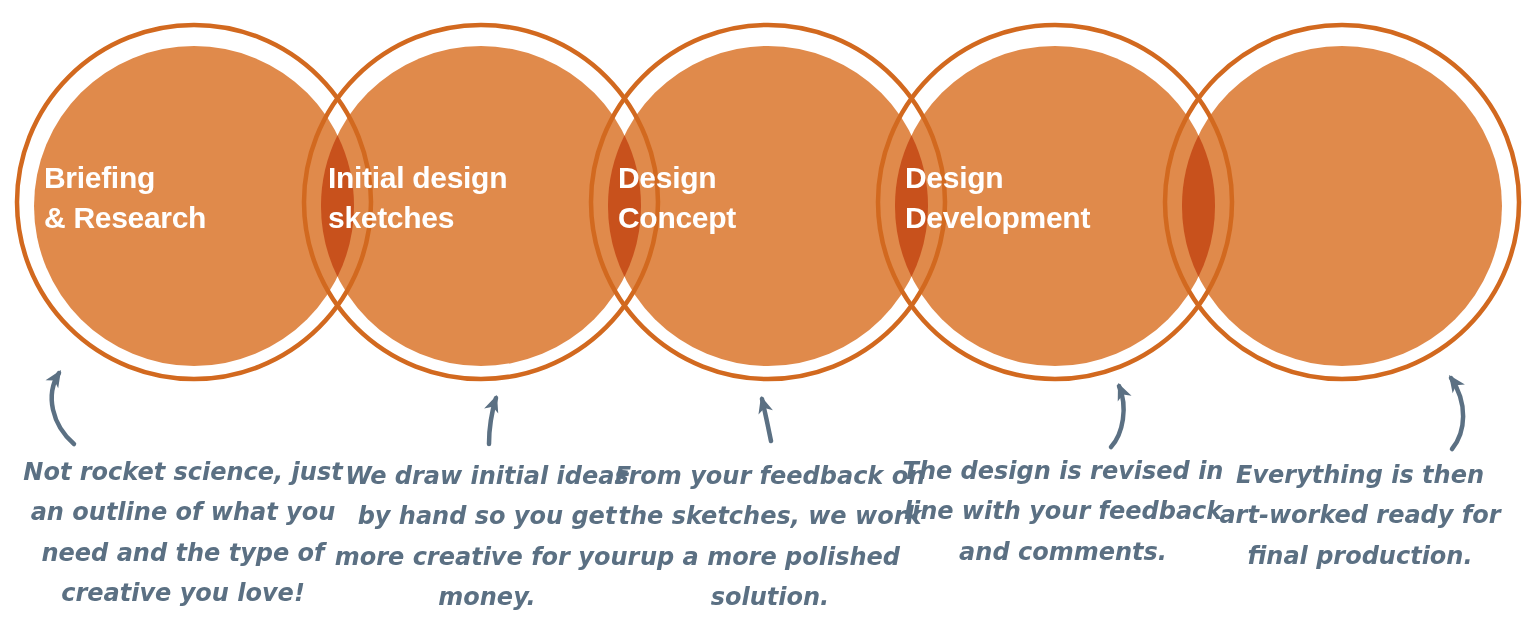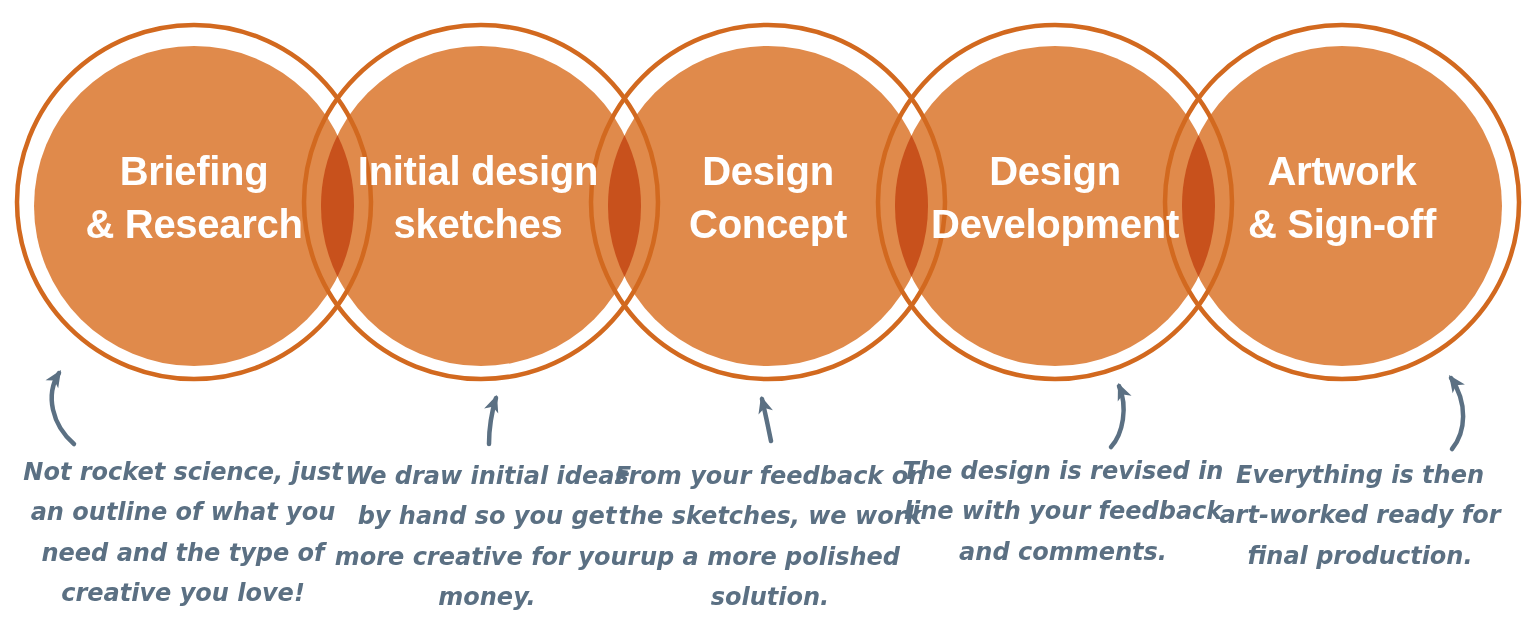--- a/index.html
+++ b/index.html
@@ -16,24 +16,24 @@
        font-family:"Liberation Sans", sans-serif;}
   .canvas{position:absolute;left:0;top:0;width:1536px;height:638px;}
   svg{position:absolute;left:0;top:0;display:block;}
   .c-fill{fill:var(--circle-fill);}
   .c-overlap{fill:var(--overlap);}
   .c-ring{fill:none;stroke:var(--circle-ring);stroke-width:4.5px;}
   .arrow{fill:none;stroke:var(--annotation);stroke-width:4.5px;stroke-linecap:round;}
   .arrowhead{fill:var(--annotation);stroke:none;}
   .circle-title{
     position:absolute;transform:translate(-50%,-50%);
-    width:300px;text-align:center;
+    width:300px;text-align:left;
     color:var(--title-text);
     font-family:"Liberation Sans", sans-serif;
-    font-weight:700;font-size:40px;line-height:1.32;
+    font-weight:700;font-size:30px;line-height:1.32;
     white-space:pre;letter-spacing:-0.3px;
   }
   .note{
     position:absolute;transform:translate(-50%,-50%);
     width:400px;text-align:center;
     color:var(--annotation);
     font-family:cursive,"DejaVu Sans",sans-serif;
     font-style:italic;font-weight:700;
     font-size:24px;line-height:1.68;
     white-space:pre;
@@ -86,22 +86,20 @@
   </svg>
 
   <div class="circle-title" style="left:194px;top:198px;">Briefing
 &amp; Research</div>
   <div class="circle-title" style="left:478px;top:198px;">Initial design
 sketches</div>
   <div class="circle-title" style="left:768px;top:198px;">Design
 Concept</div>
   <div class="circle-title" style="left:1055px;top:198px;">Design
 Development</div>
-  <div class="circle-title" style="left:1342px;top:198px;">Artwork
-&amp; Sign-off</div>
 
   <div class="note" style="left:183px;top:533px;">Not rocket science, just
 an outline of what you
 need and the type of
 creative you love!</div>
   <div class="note" style="left:770px;top:537px;">From your feedback on
 the sketches, we work
 up a more polished
 solution.</div>
   <div class="note" style="left:487px;top:537px;">We draw initial ideas

